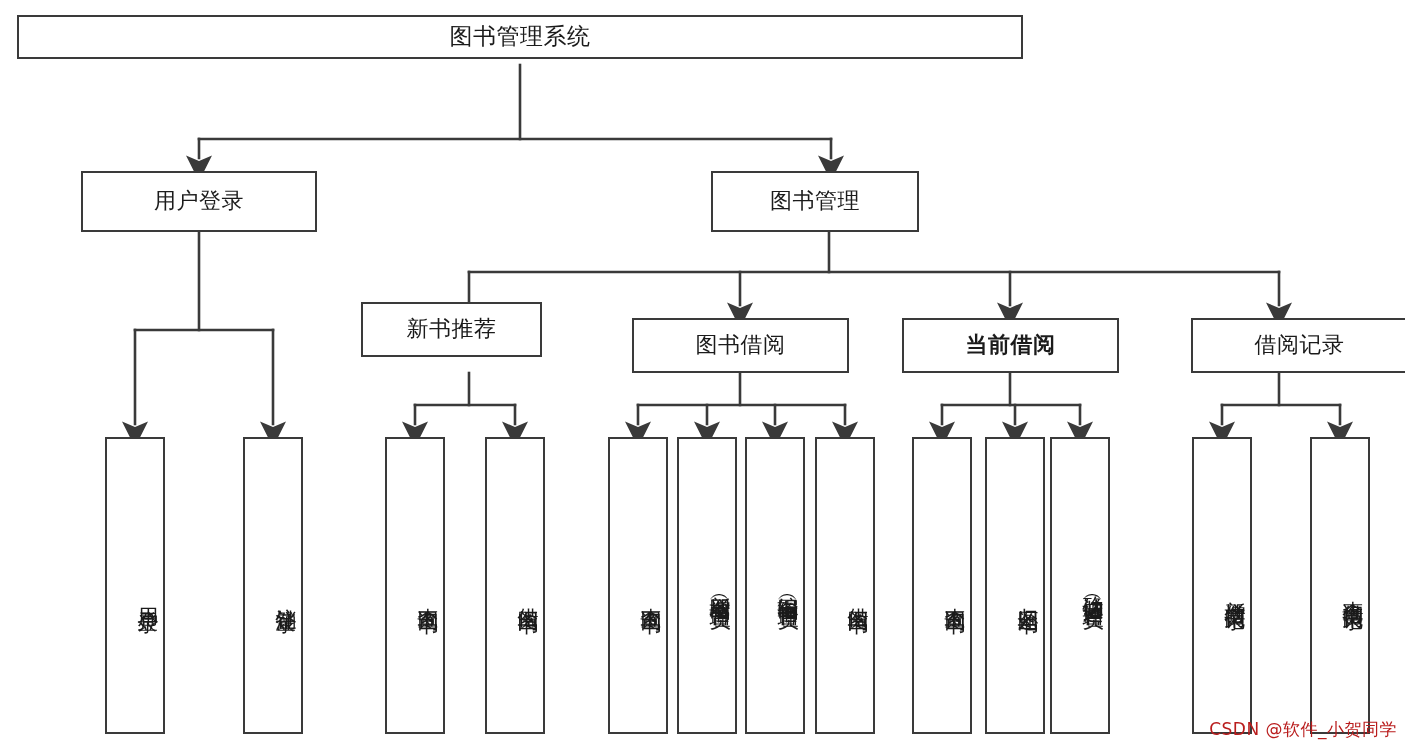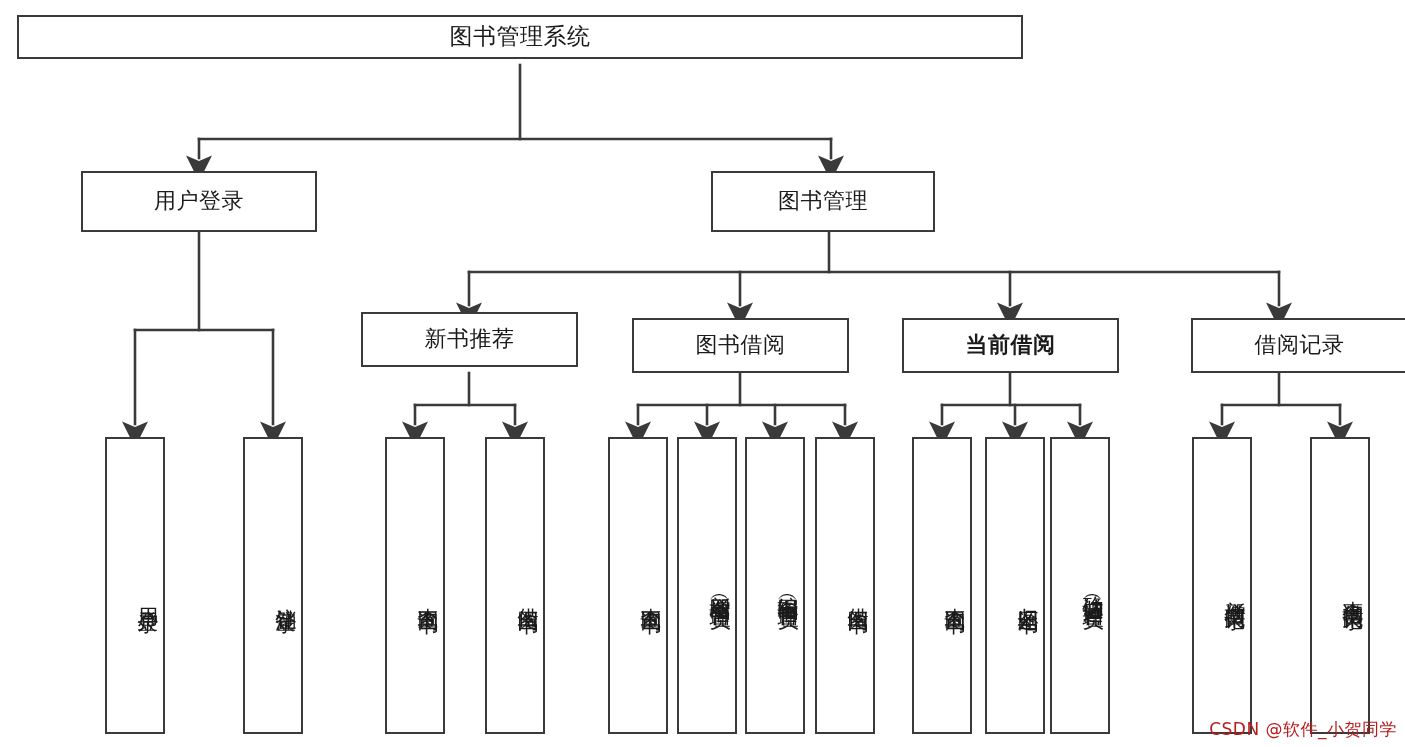--- a/index.html
+++ b/index.html
@@ -119,25 +119,25 @@
     </g>
   </svg>
 
   <div class="node horizontal root" style="left:17px;top:15px;width:1006px;height:44px;">
     <span class="node-label">图书管理系统</span>
   </div>
 
   <div class="node horizontal" style="left:81px;top:171px;width:236px;height:61px;">
     <span class="node-label">用户登录</span>
   </div>
-  <div class="node horizontal" style="left:711px;top:171px;width:224px;height:61px;">
+  <div class="node horizontal" style="left:711px;top:171px;width:208px;height:61px;">
     <span class="node-label">图书管理</span>
   </div>
 
-  <div class="node horizontal" style="left:361px;top:312px;width:217px;height:55px;">
+  <div class="node horizontal" style="left:361px;top:302px;width:181px;height:55px;">
     <span class="node-label">新书推荐</span>
   </div>
   <div class="node horizontal" style="left:632px;top:318px;width:217px;height:55px;">
     <span class="node-label">图书借阅</span>
   </div>
   <div class="node horizontal" style="left:902px;top:318px;width:217px;height:55px;font-weight:bold;">
     <span class="node-label">当前借阅</span>
   </div>
   <div class="node horizontal" style="left:1171px;top:318px;width:217px;height:55px;margin-left:20px;">
     <span class="node-label">借阅记录</span>

